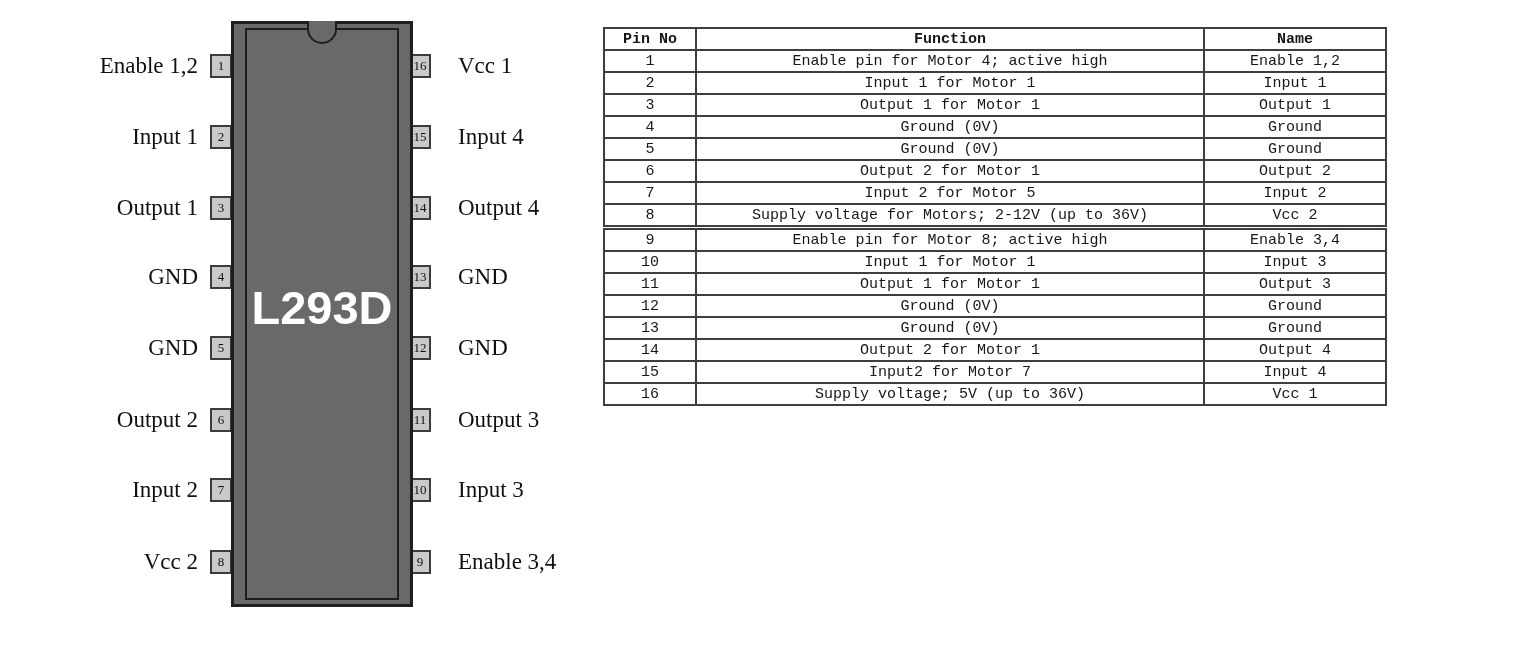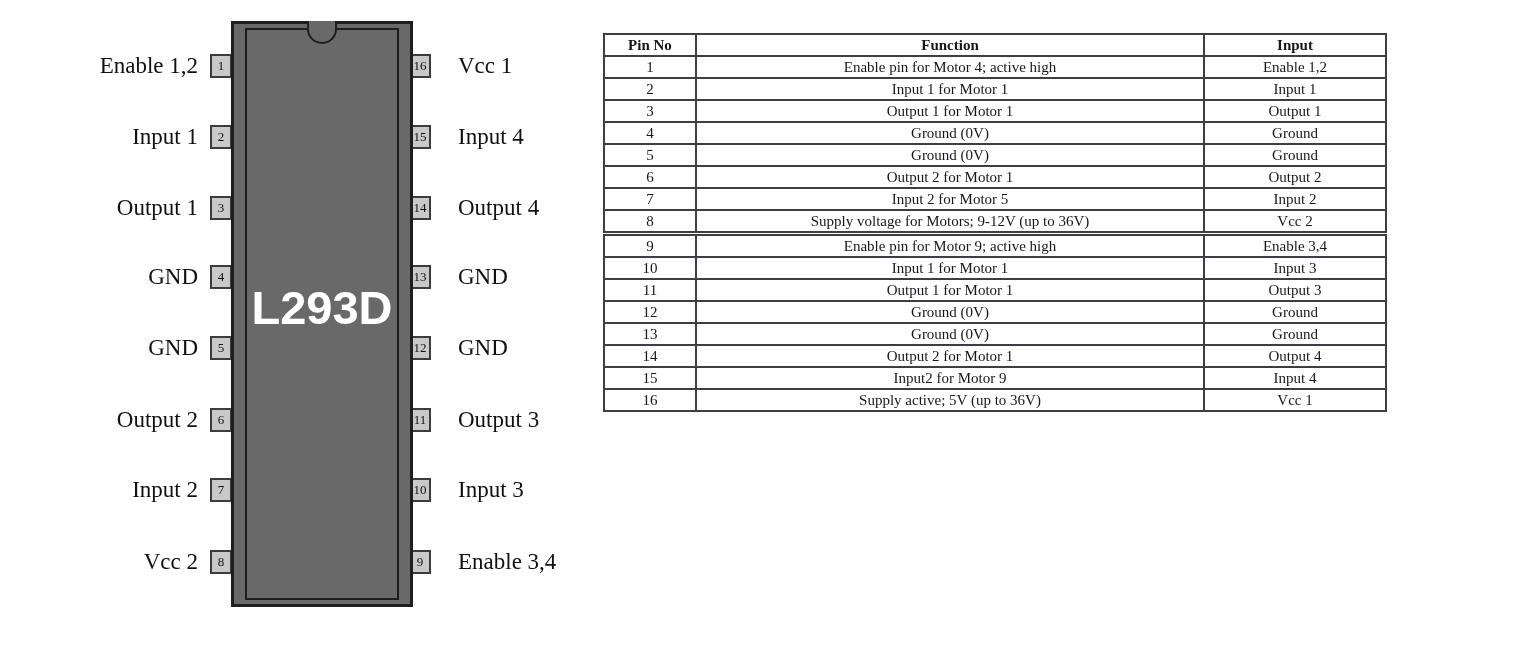--- a/index.html
+++ b/index.html
@@ -27,23 +27,23 @@
   .pin-box{position:absolute;width:22px;height:24px;background:var(--pin-box-bg);
         border:2px solid var(--pin-box-border);z-index:1;
         font-size:13px;line-height:20px;text-align:center;color:#111;}
   .pin-box-left{left:210px;}
   .pin-box-right{left:409px;}
   .pin-label{position:absolute;height:30px;line-height:30px;font-size:23px;color:#101010;white-space:nowrap;}
   .pin-label-left{left:28px;width:170px;text-align:right;}
   .pin-label-right{left:458px;text-align:left;}
 
   
-  table.pin-table{position:absolute;left:603px;top:33px;width:782px;
+  table.pin-table{position:absolute;left:603px;top:27px;width:782px;
         border-collapse:collapse;table-layout:fixed;
-        font-family:Liberation Serif, serif;color:var(--text);}
+        font-family:Liberation Mono, monospace;color:var(--text);}
   .pin-table th,.pin-table td{border:2px solid var(--table-border);
         text-align:center;vertical-align:middle;height:22px;padding:0 4px;
         font-size:15px;overflow:hidden;white-space:nowrap;}
   .pin-table th{font-weight:bold;}
   .pin-table tr.spacer td{border:none;height:3px;padding:0;}
 </style>
 </head>
 <body>
 
 <div id="figure">
@@ -57,21 +57,21 @@
   <table class="pin-table">
     <colgroup>
       <col style="width:92px">
         <col style="width:508px">
         <col style="width:182px">
     </colgroup>
     <thead>
       <tr>
         <th>Pin No</th>
         <th>Function</th>
-        <th>Input</th>
+        <th>Name</th>
       </tr>
     </thead>
     <tbody id="pin-rows">
         <tr>
           <td>1</td>
           <td>Enable pin for Motor 4; active high</td>
           <td>Enable 1,2</td>
         </tr>
         <tr>
           <td>2</td>
@@ -98,29 +98,29 @@
           <td>Output 2 for Motor 1</td>
           <td>Output 2</td>
         </tr>
         <tr>
           <td>7</td>
           <td>Input 2 for Motor 5</td>
           <td>Input 2</td>
         </tr>
         <tr>
           <td>8</td>
-          <td>Supply voltage for Motors; 9-12V (up to 36V)</td>
+          <td>Supply voltage for Motors; 2-12V (up to 36V)</td>
           <td>Vcc 2</td>
         </tr>
         <tr class="spacer">
           <td colspan="3"></td>
         </tr>
         <tr>
           <td>9</td>
-          <td>Enable pin for Motor 9; active high</td>
+          <td>Enable pin for Motor 8; active high</td>
           <td>Enable 3,4</td>
         </tr>
         <tr>
           <td>10</td>
           <td>Input 1 for Motor 1</td>
           <td>Input 3</td>
         </tr>
         <tr>
           <td>11</td>
           <td>Output 1 for Motor 1</td>
@@ -136,26 +136,26 @@
           <td>Ground (0V)</td>
           <td>Ground</td>
         </tr>
         <tr>
           <td>14</td>
           <td>Output 2 for Motor 1</td>
           <td>Output 4</td>
         </tr>
         <tr>
           <td>15</td>
-          <td>Input2 for Motor 9</td>
+          <td>Input2 for Motor 7</td>
           <td>Input 4</td>
         </tr>
         <tr>
           <td>16</td>
-          <td>Supply active; 5V (up to 36V)</td>
+          <td>Supply voltage; 5V (up to 36V)</td>
           <td>Vcc 1</td>
         </tr>
       </tbody>
   </table>
 
 <div class="pin-label pin-label-left" style="top: 51px;">Enable 1,2</div>
     <div class="pin-box pin-box-left" style="top: 54px;">1</div>
     <div class="pin-label pin-label-left" style="top: 122px;">Input 1</div>
     <div class="pin-box pin-box-left" style="top: 125px;">2</div>
     <div class="pin-label pin-label-left" style="top: 193px;">Output 1</div>

